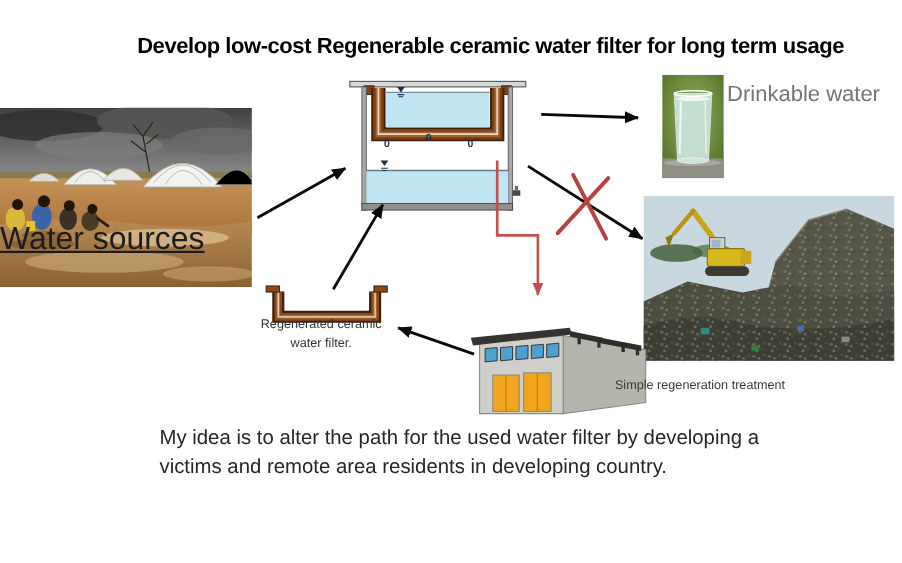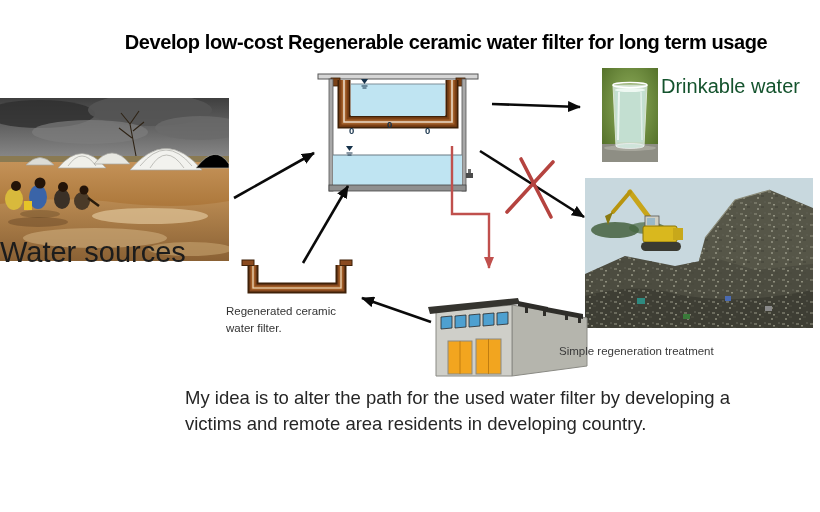--- a/index.html
+++ b/index.html
@@ -2,28 +2,28 @@
 <html><head>
 <meta charset="utf-8">
 <style>
   html,body{margin:0;padding:0;background:#fff;}
   .slide{position:relative;width:820px;height:512px;background:#ffffff;overflow:hidden;
          font-family:"Liberation Sans",sans-serif;}
   .abs{position:absolute;}
   .title{top:31px;left:0;width:820px;text-align:center;font-size:20px;font-weight:bold;
          letter-spacing:-0.4px;color:#000;z-index:10;margin-left:36px;}
   .lbl-big{font-size:29px;color:#1c1c1c;z-index:10;}
-  .lbl-med{font-size:20px;color:#14532d;z-index:10;}
+  .lbl-med{font-size:20px;color:#737373;z-index:10;}
   .lbl-sm{font-size:11.5px;color:#333;z-index:10;}
-  .water-label{left:0px;top:236px;}
+  .water-label{left:0px;top:201px;text-decoration:underline;}
   .drink-label{left:661px;top:75px;}
   .waste-label{left:641px;top:178px;color:#0b0b0b;}
-  .regen-caption{left:226px;top:303px;width:132px;line-height:1.45;}
+  .regen-caption{left:226px;top:287px;width:132px;text-align:center;line-height:1.45;}
   .treat-label{left:559px;top:345px;color:#3a3a3a;}
-  .body-text{left:145px;top:385px;width:620px;font-size:18.5px;line-height:26px;color:#262626;z-index:10;margin-left:40px;}
+  .body-text{left:145px;top:385px;width:620px;font-size:18.5px;line-height:26px;color:#262626;z-index:10;}
   svg{display:block;}
   .photo{z-index:1;}
   .diagram{z-index:5;}
   .overlay{z-index:6;pointer-events:none;}
 </style>
 </head>
 <body>
 
 <div class="slide">
 

